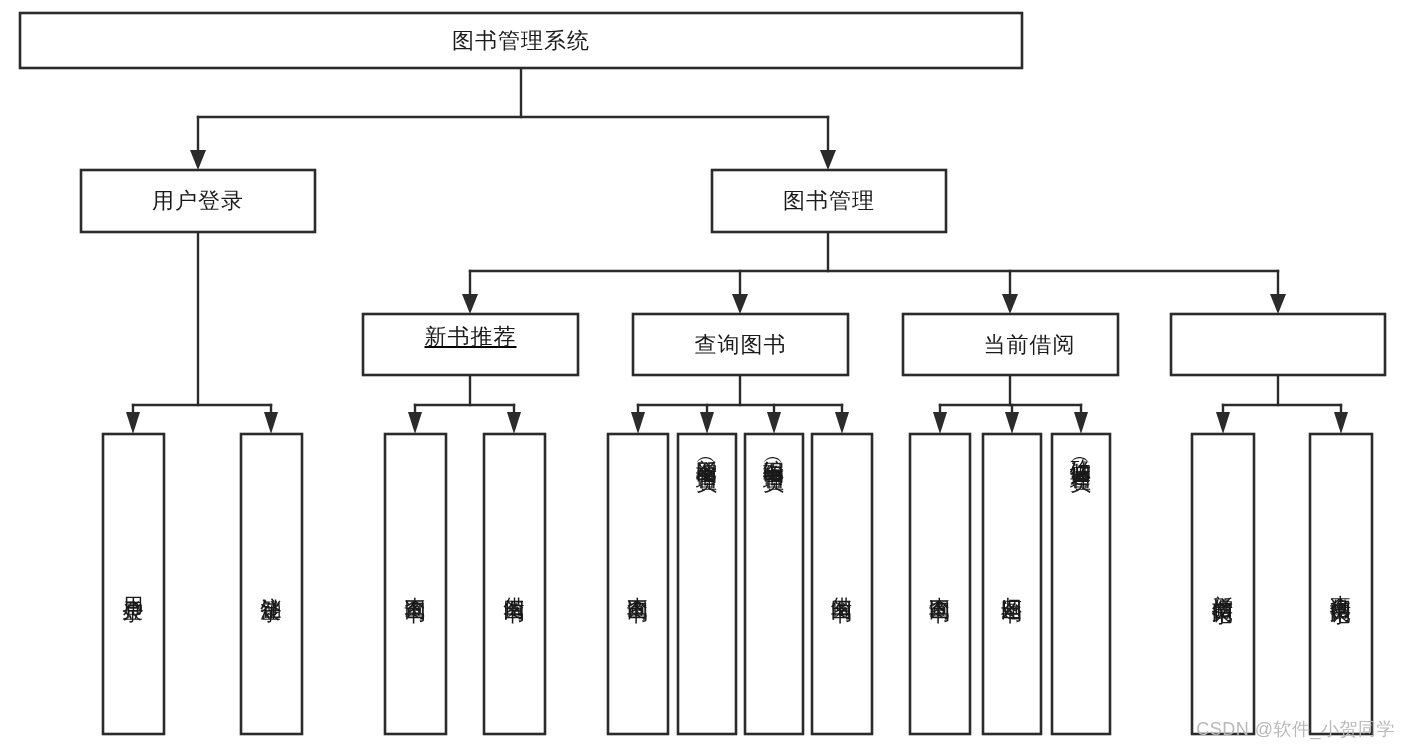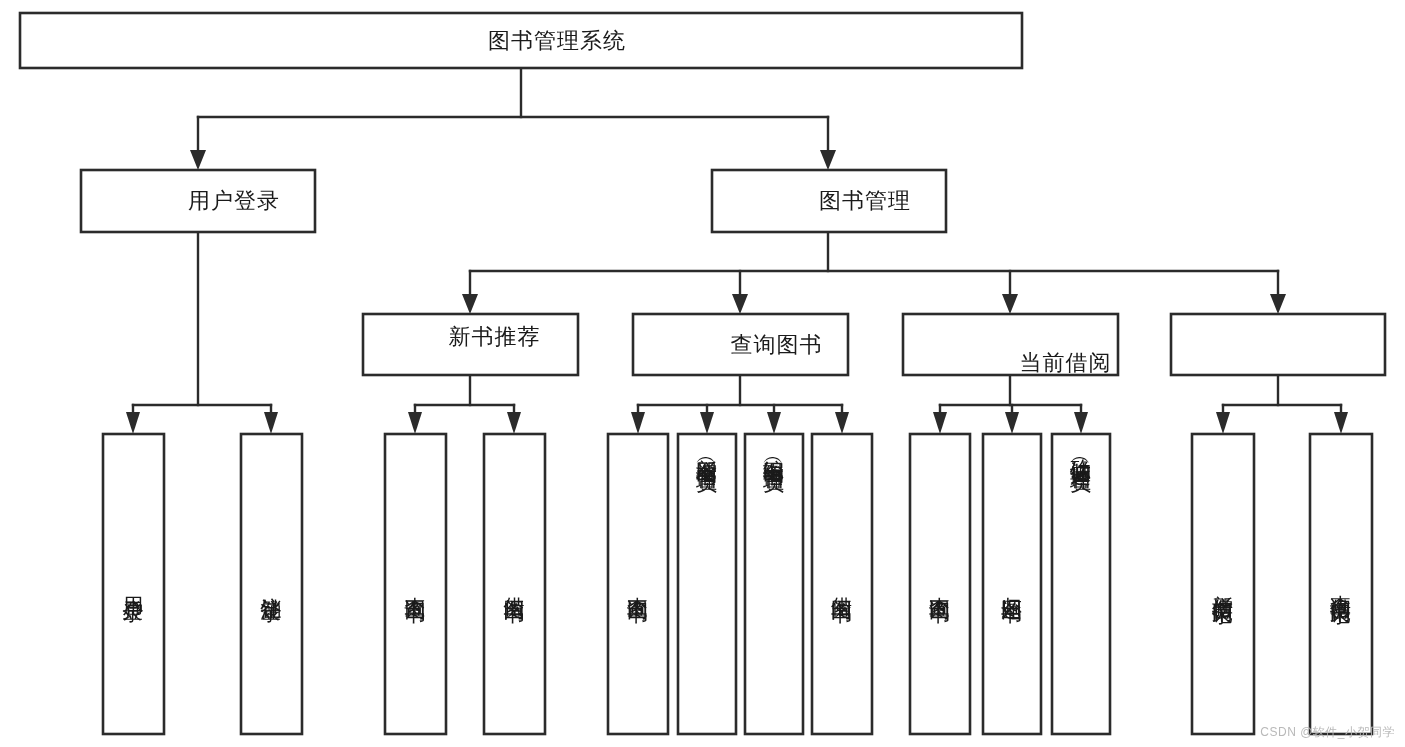--- a/index.html
+++ b/index.html
@@ -59,34 +59,33 @@
     color: #1a1a1a;
     font-family: "Liberation Sans", "DejaVu Sans", sans-serif;
     white-space: nowrap;
   }
   .hlabel-holder {
     position: absolute;
     display: flex;
     align-items: center;
     justify-content: center;
     pointer-events: none;
-    margin-left: 36px;
   }
   .hlabel-text {
     font-size: 22px;
     color: #1a1a1a;
     letter-spacing: 1px;
     font-family: "Liberation Sans", "DejaVu Sans", sans-serif;
     white-space: nowrap;
   }
   #watermark {
     position: absolute;
     right: 10px;
     bottom: 6px;
-    font-size: 12px;
+    font-size: 18px;
     color: #b9b9b9;
     letter-spacing: 0.5px;
     font-family: "Liberation Sans", "DejaVu Sans", sans-serif;
     white-space: nowrap;
     pointer-events: none;
   }
 </style>
 </head>
 <body>
 
@@ -205,27 +204,27 @@
     <span class="hlabel-text">图书管理系统</span>
   </div>
 
   <div class="hlabel-holder" style="left:81px; top:170px; width:234px; height:62px;">
     <span class="hlabel-text">用户登录</span>
   </div>
   <div class="hlabel-holder" style="left:712px; top:170px; width:234px; height:62px;">
     <span class="hlabel-text">图书管理</span>
   </div>
 
-  <div class="hlabel-holder" style="left:351px; top:314px; width:215px; height:45px;">
+  <div class="hlabel-holder" style="left:363px; top:314px; width:215px; height:45px;text-decoration:underline;">
     <span class="hlabel-text">新书推荐</span>
   </div>
   <div class="hlabel-holder" style="left:633px; top:314px; width:215px; height:61px;">
     <span class="hlabel-text">查询图书</span>
   </div>
-  <div class="hlabel-holder" style="left:903px; top:332px; width:253px; height:61px;">
+  <div class="hlabel-holder" style="left:903px; top:314px; width:253px; height:61px;">
     <span class="hlabel-text">当前借阅</span>
   </div>
 
   <div class="vlabel-holder" style="left:103px; top:434px; width:61px; height:300px;">
     <span class="vlabel-text">用户登录</span>
   </div>
   <div class="vlabel-holder" style="left:241px; top:434px; width:61px; height:300px;">
     <span class="vlabel-text">注销登录</span>
   </div>
 

